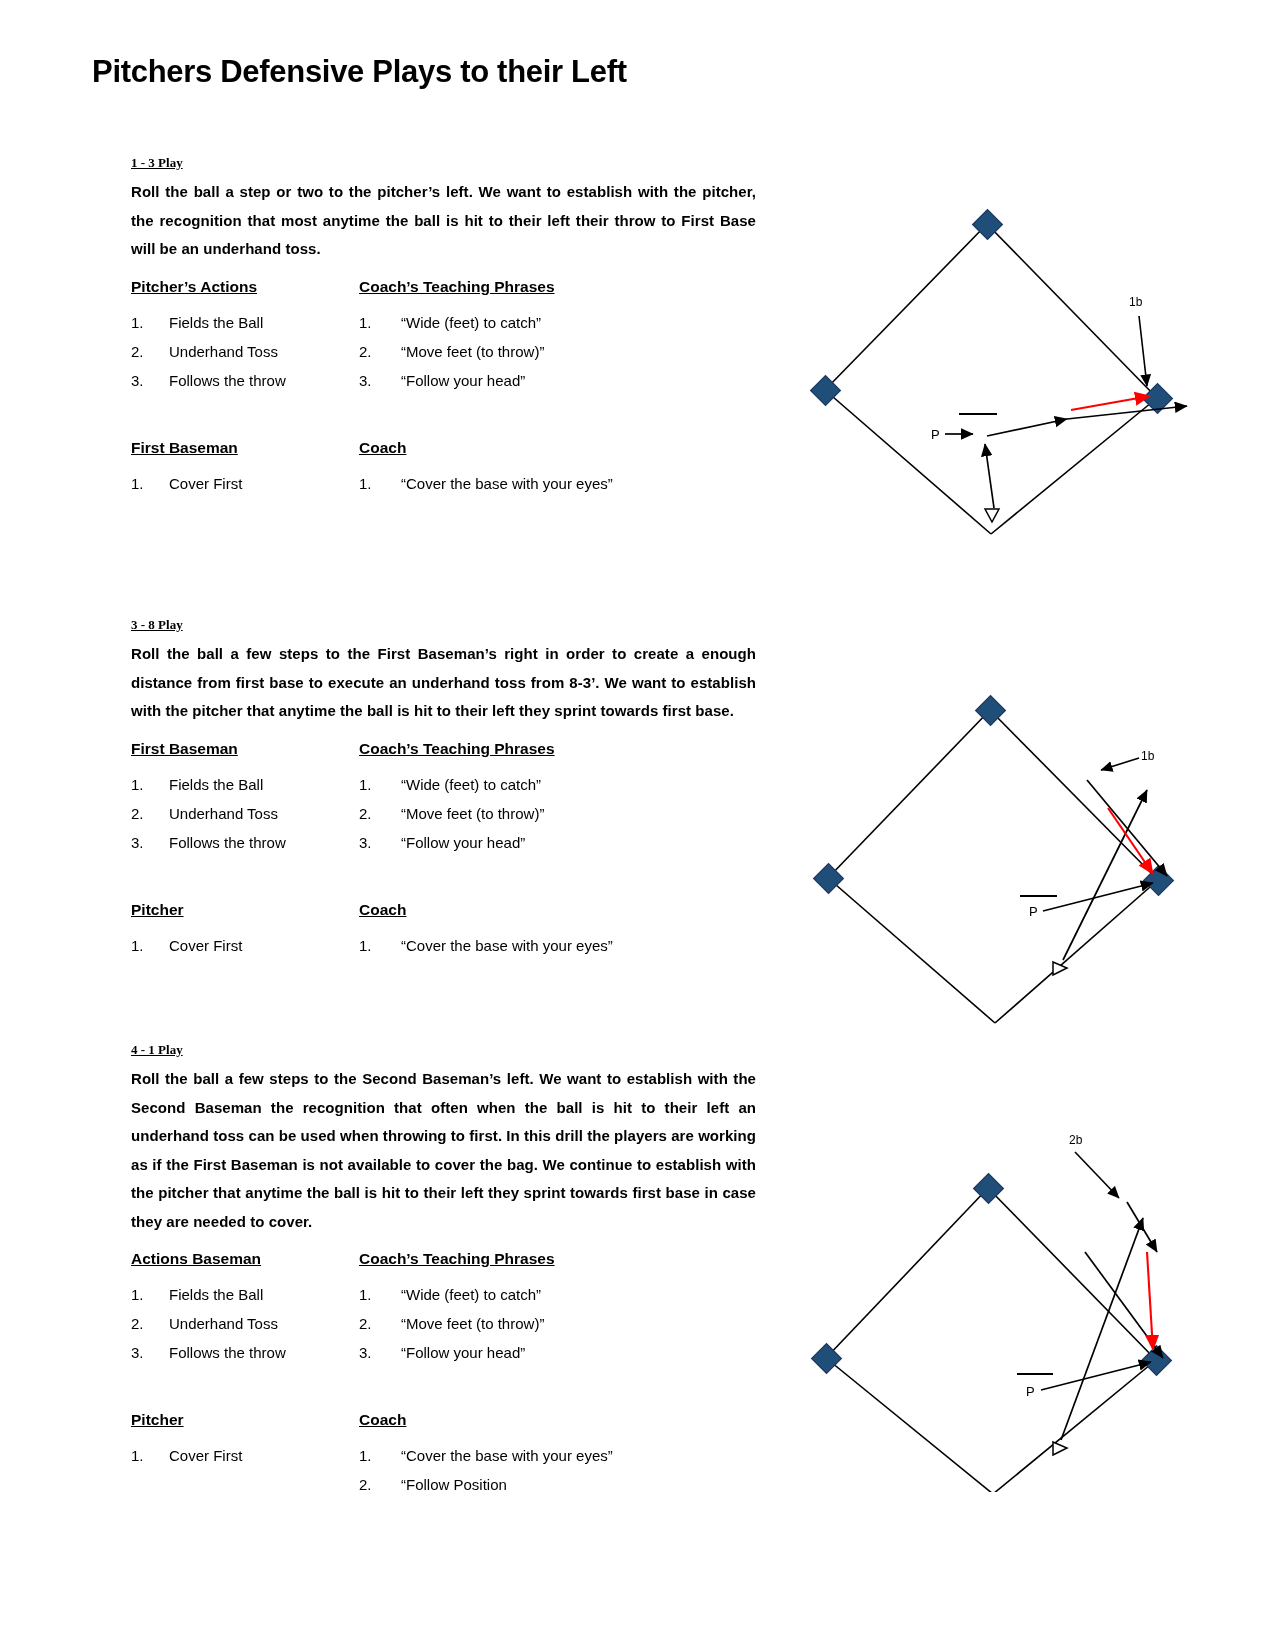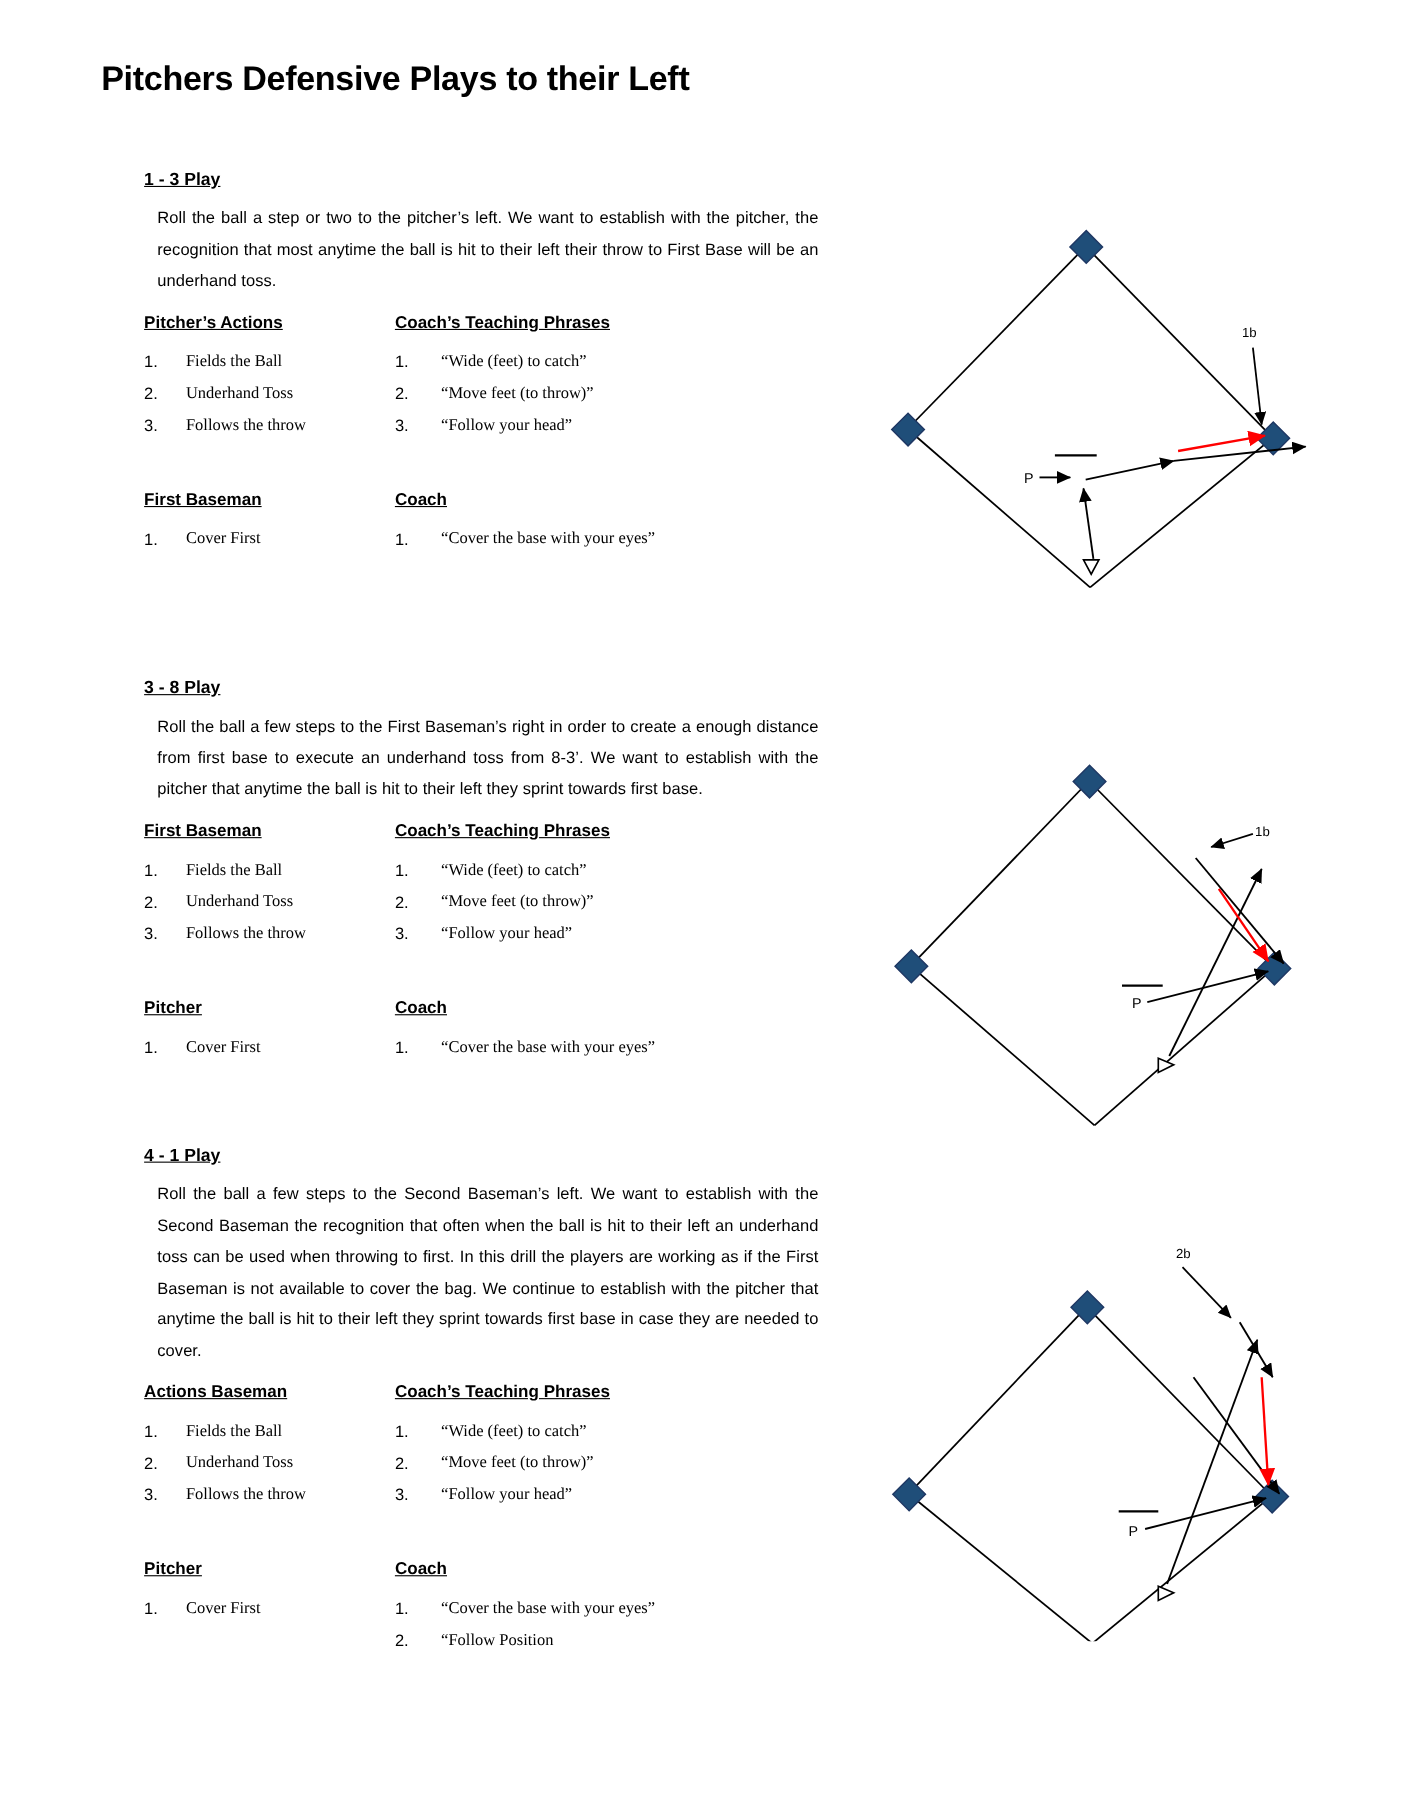--- a/index.html
+++ b/index.html
@@ -39,33 +39,35 @@
   .section {
     position: absolute;
     left: 131px;
     width: 625px;
   }
   #section-1 { top: 155px; }
   #section-2 { top: 617px; }
   #section-3 { top: 1042px; }
 
   .section-heading {
-    font-size: 16px;
+    font-size: 13px;
     font-weight: bold;
     text-decoration: underline;
     margin: 0 0 7px 0;
     letter-spacing: 0px;
+    font-family: Liberation Serif, serif;
   }
 
   .section-paragraph {
     font-size: 15px;
     line-height: 28.5px;
     text-align: justify;
-    margin: 12px;
+    margin: 0;
     letter-spacing: 0.05px;
+    font-weight: bold;
   }
 
   
   .roles-block {
     margin-top: 14px;
   }
   .roles-block.tight { margin-top: 22px; }
 
   .role-table {
     display: grid;
@@ -86,21 +88,21 @@
   }
   .list-row {
     display: flex;
     white-space: nowrap;
   }
   .list-num {
     width: 38px;
     flex: 0 0 38px;
   }
   .list-num.wide { width: 42px; flex: 0 0 42px; }
-  .list-text { flex: 1 1 auto; font-family: Liberation Serif, serif; }
+  .list-text { flex: 1 1 auto; }
 
   .roles-gap { height: 22px; }
 
   
   .diagram {
     position: absolute;
   }
   #diagram-1 { left: 795px; top: 196px; }
   #diagram-2 { left: 795px; top: 648px; }
   #diagram-3 { left: 795px; top: 1102px; }

